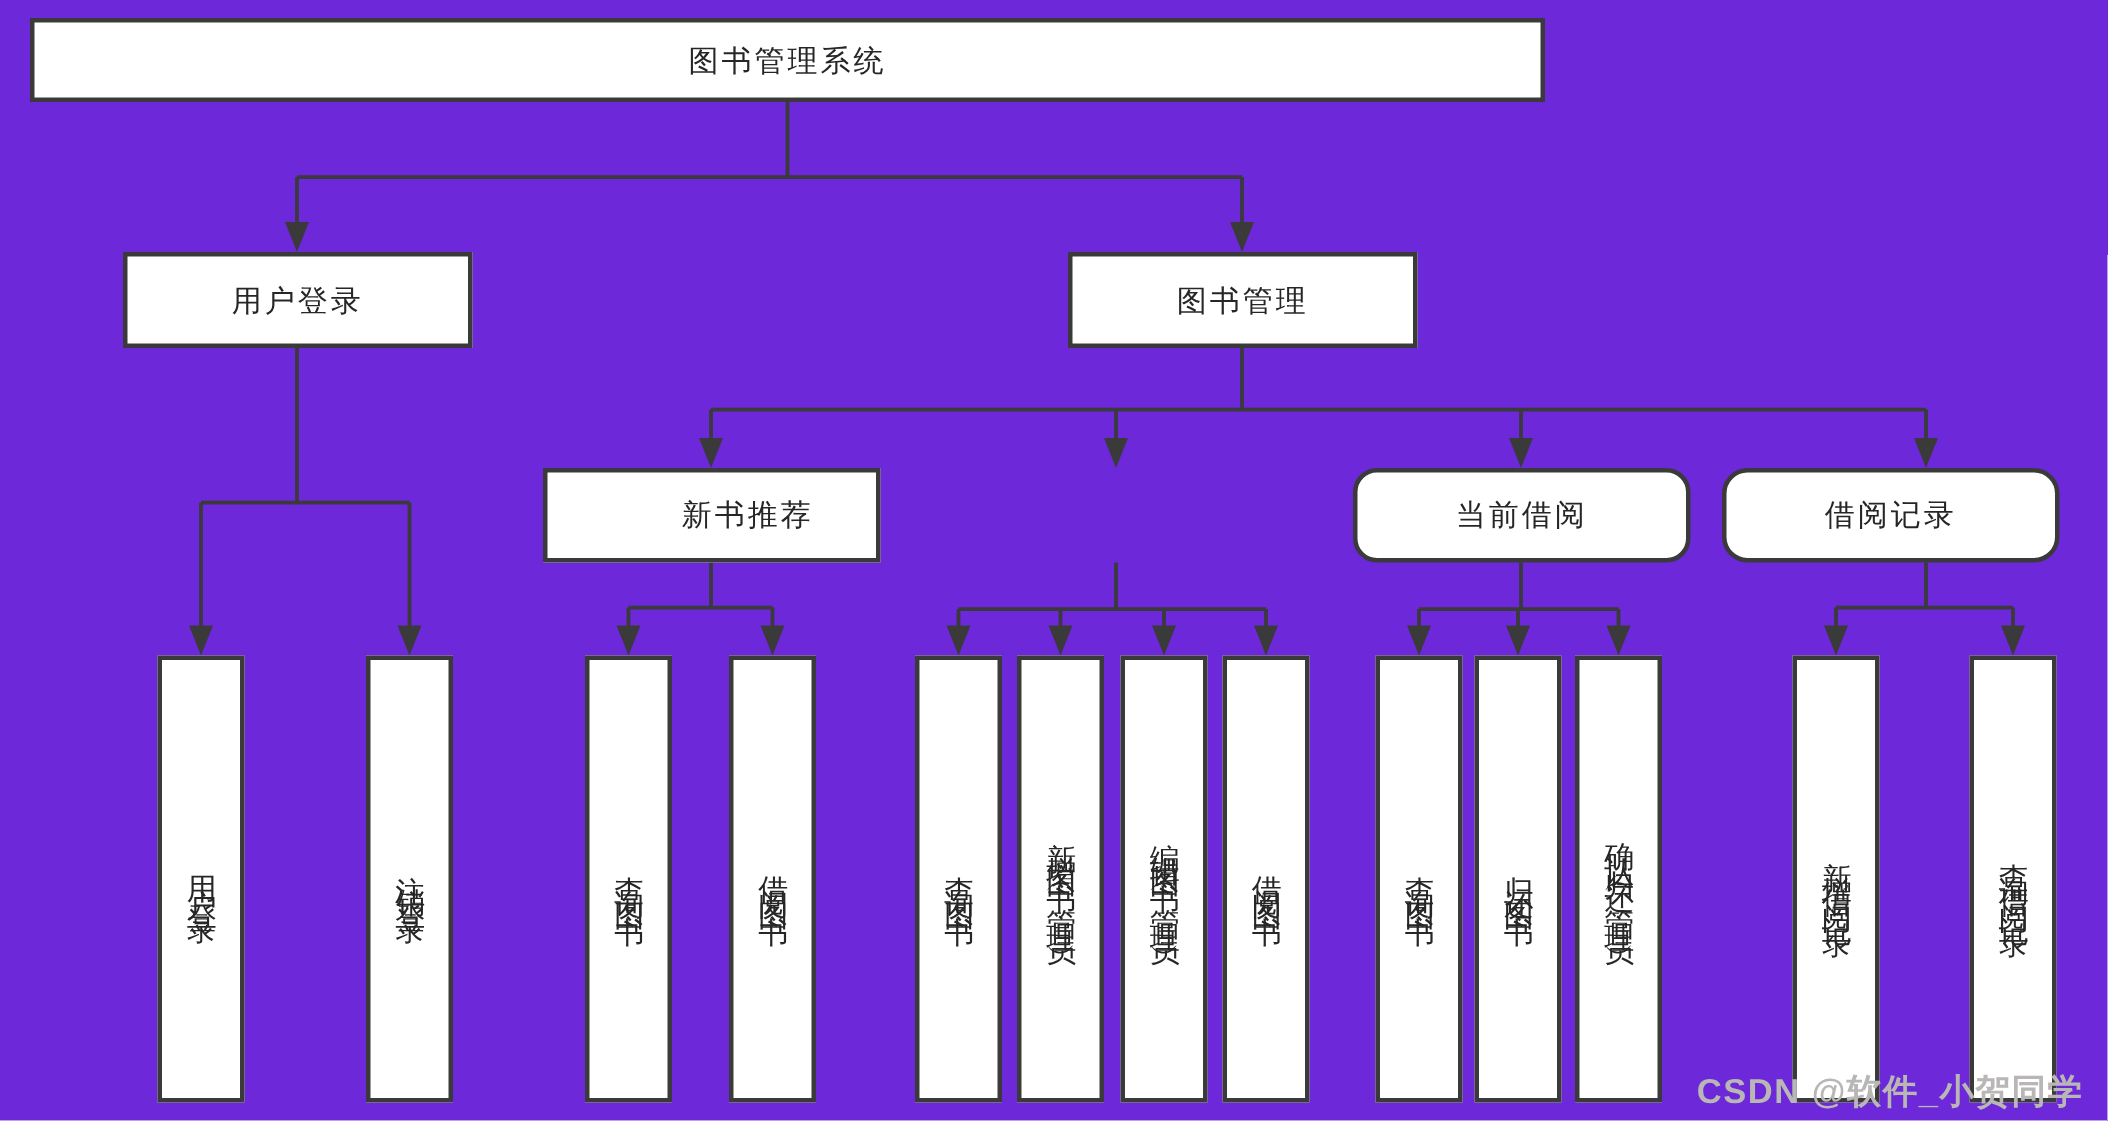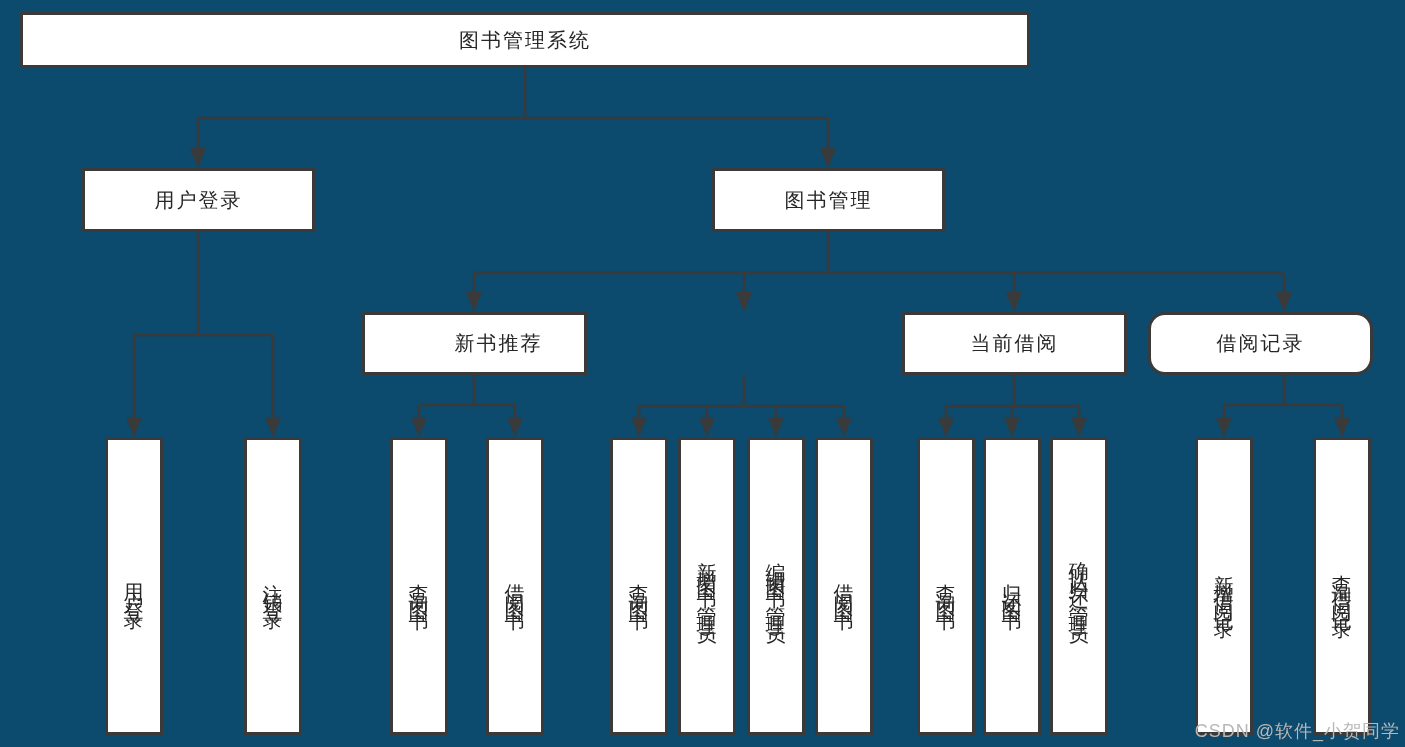--- a/index.html
+++ b/index.html
@@ -1,18 +1,18 @@
 <!DOCTYPE html>
 <html><head>
 <meta charset="utf-8">
 <title>Diagram</title>
 <style>
   html,body{margin:0;padding:0;background:#ffffff;}
   body{font-family:"Liberation Sans","DejaVu Sans",sans-serif;}
-  #stage{position:relative;width:1405px;height:747px;background:#0c4a6e;overflow:hidden;}
+  #stage{position:relative;width:1405px;height:747px;background:#6d28d9;overflow:hidden;}
 
   .node{
     position:absolute;
     box-sizing:border-box;
     border:3px solid #3a3a3a;
     background:#ffffff;
     display:flex;
     align-items:center;
     justify-content:center;
     color:#262626;
@@ -37,21 +37,21 @@
 
   #root-box{left:20px;top:12px;width:1010px;height:56px;}
 
   .lvl2{top:168px;width:233px;height:64px;}
   #n-user-login{left:82px;}
   #n-book-mgmt{left:712px;text-align:right;}
 
   .lvl3{top:312px;width:225px;height:63px;}
   #n-new-book{left:362px;padding-left:48px;}
   #n-book-borrow{left:632px;}
-  #n-current-borrow{left:902px;}
+  #n-current-borrow{left:902px;border-radius:16px;}
   #n-borrow-record{left:1148px;border-radius:17px;}
 
   #lf1{left:105px;}
   #lf2{left:244px;}
   #lf3{left:390px;}
   #lf4{left:486px;}
   #lf5{left:610px;}
   #lf6{left:678px;}
   #lf7{left:747px;}
   #lf8{left:815px;}
@@ -61,27 +61,28 @@
   #lf12{left:1195px;}
   #lf13{left:1313px;}
 
   #connector-svg{
     position:absolute;left:0;top:0;width:1405px;height:747px;
     z-index:1;pointer-events:none;
   }
 
   #watermark{
     position:absolute;
-    right:5px;
+    right:16px;
     bottom:4px;
-    font-size:18px;
+    font-size:23px;
     color:#b9b6b6;
     letter-spacing:1px;
     z-index:5;
     white-space:nowrap;
+    font-weight:bold;
   }
 </style>
 </head>
 <body>
 
 <div id="stage">
 
   <svg id="connector-svg" viewBox="0 0 1405 747" xmlns="http://www.w3.org/2000/svg">
     <path fill="none" stroke="#3a3a3a" stroke-width="2.5" d="
       M525 68 V118 M198 118 H828 M198 118 V150 M828 118 V150

